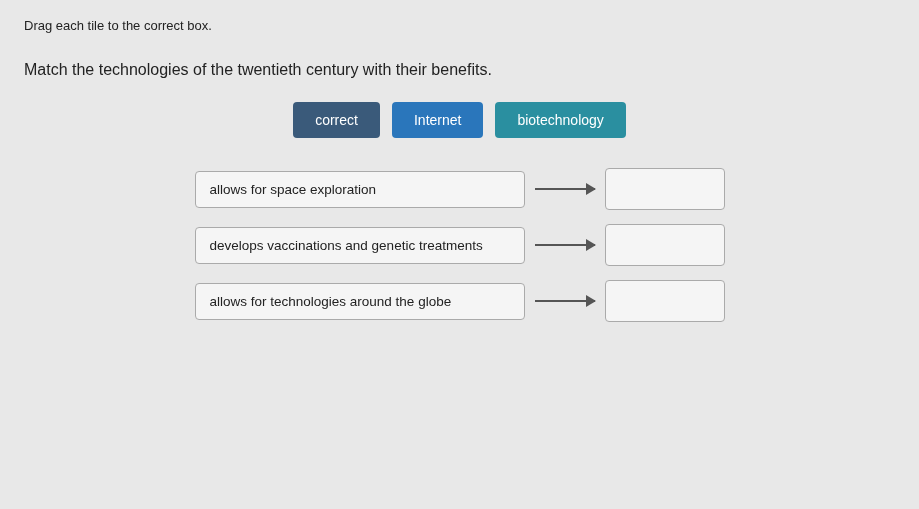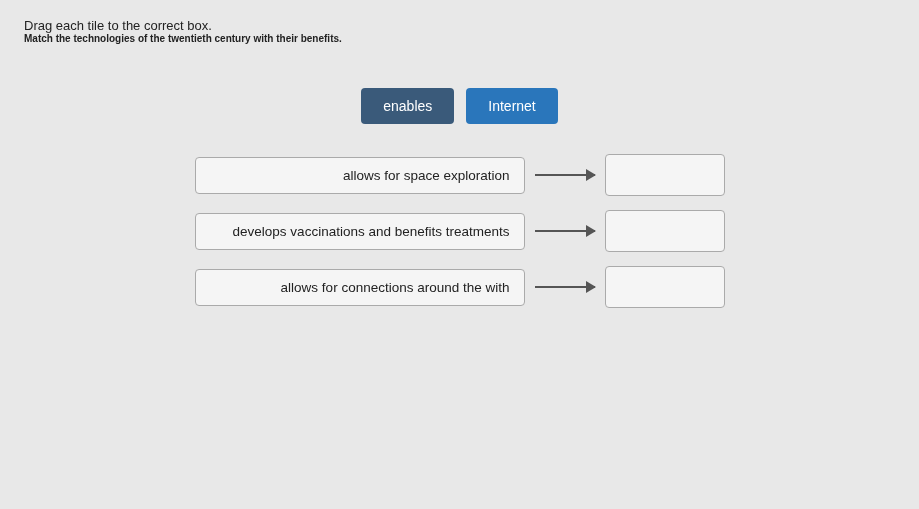--- a/index.html
+++ b/index.html
@@ -13,28 +13,27 @@
       background-color: #e8e8e8;
       width: 919px;
       height: 509px;
       overflow: hidden;
       padding: 18px 24px;
     }
 
     .instruction-drag {
       font-size: 13px;
       color: #222;
-      margin-bottom: 0;
+      margin-bottom: 28px;
     }
 
     .instruction-match {
-      font-size: 10px;
+      font-size: 16px;
       color: #222;
-      margin-bottom: 44px;
-      font-weight: bold;
+      margin-bottom: 23px;
     }
 
     .tiles-row {
       display: flex;
       gap: 12px;
       justify-content: center;
       margin-bottom: 30px;
     }
 
     .tile {
@@ -73,21 +72,21 @@
     }
 
     .match-description {
       width: 330px;
       border: 1.5px solid #aaa;
       border-radius: 4px;
       background: #f5f5f5;
       padding: 10px 14px;
       font-size: 13.5px;
       color: #222;
-      text-align: right;
+      text-align: left;
     }
 
     .arrow-line {
       display: flex;
       align-items: center;
       width: 60px;
     }
 
     .arrow-line-inner {
       height: 2px;
@@ -118,39 +117,40 @@
     }
   </style>
 </head>
 <body>
 
 <p class="instruction-drag">Drag each tile to the correct box.</p>
 
 <p class="instruction-match">Match the technologies of the twentieth century with their benefits.</p>
 
 <div class="tiles-row">
-<div class="tile tile-dark">enables</div>
+<div class="tile tile-dark">correct</div>
     <div class="tile tile-blue">Internet</div>
+    <div class="tile tile-teal">biotechnology</div>
   </div>
 
 <div class="matching-area">
 <div class="match-row">
       <div class="match-description">allows for space exploration</div>
       <div class="arrow-line">
         <div class="arrow-line-inner"></div>
       </div>
       <div class="answer-box"></div>
     </div>
     <div class="match-row">
-      <div class="match-description">develops vaccinations and benefits treatments</div>
+      <div class="match-description">develops vaccinations and genetic treatments</div>
       <div class="arrow-line">
         <div class="arrow-line-inner"></div>
       </div>
       <div class="answer-box"></div>
     </div>
     <div class="match-row">
-      <div class="match-description">allows for connections around the with</div>
+      <div class="match-description">allows for technologies around the globe</div>
       <div class="arrow-line">
         <div class="arrow-line-inner"></div>
       </div>
       <div class="answer-box"></div>
     </div>
   </div>
 
 </body></html>

